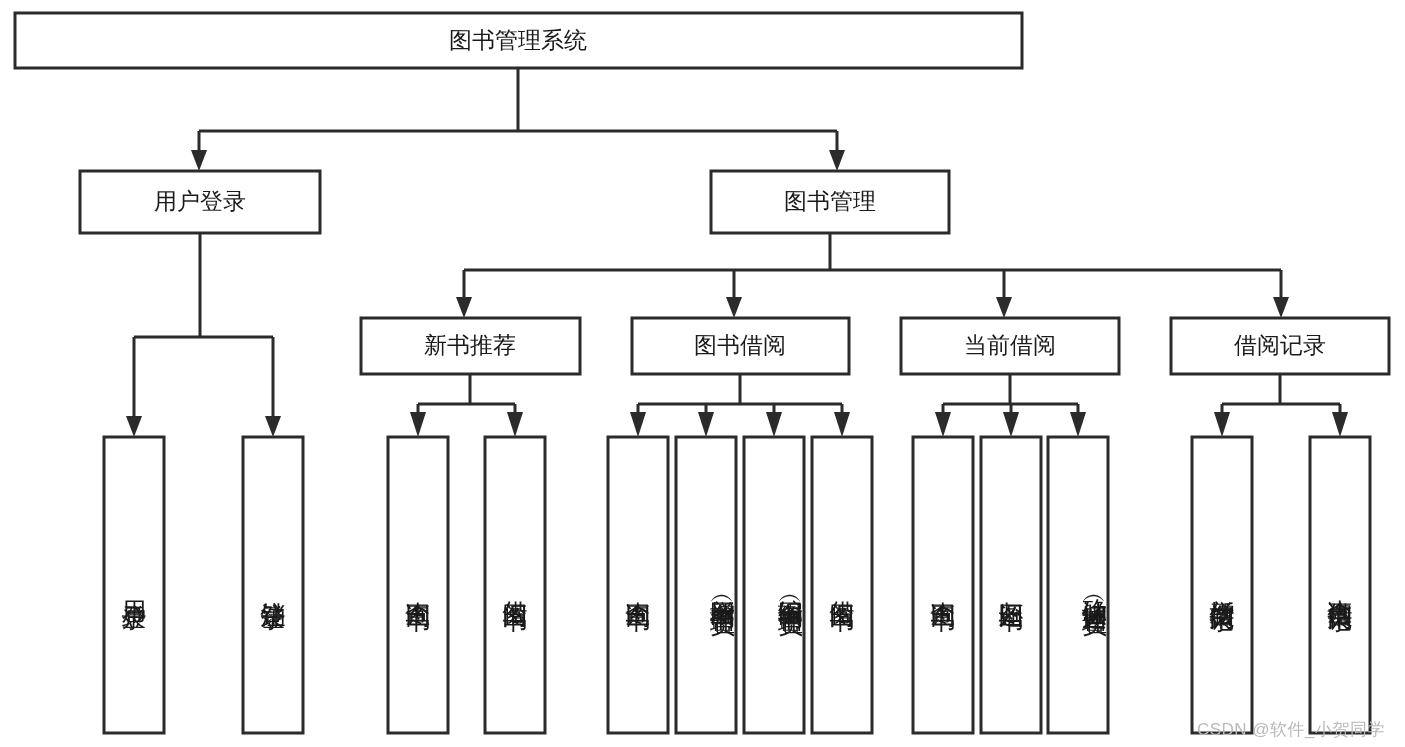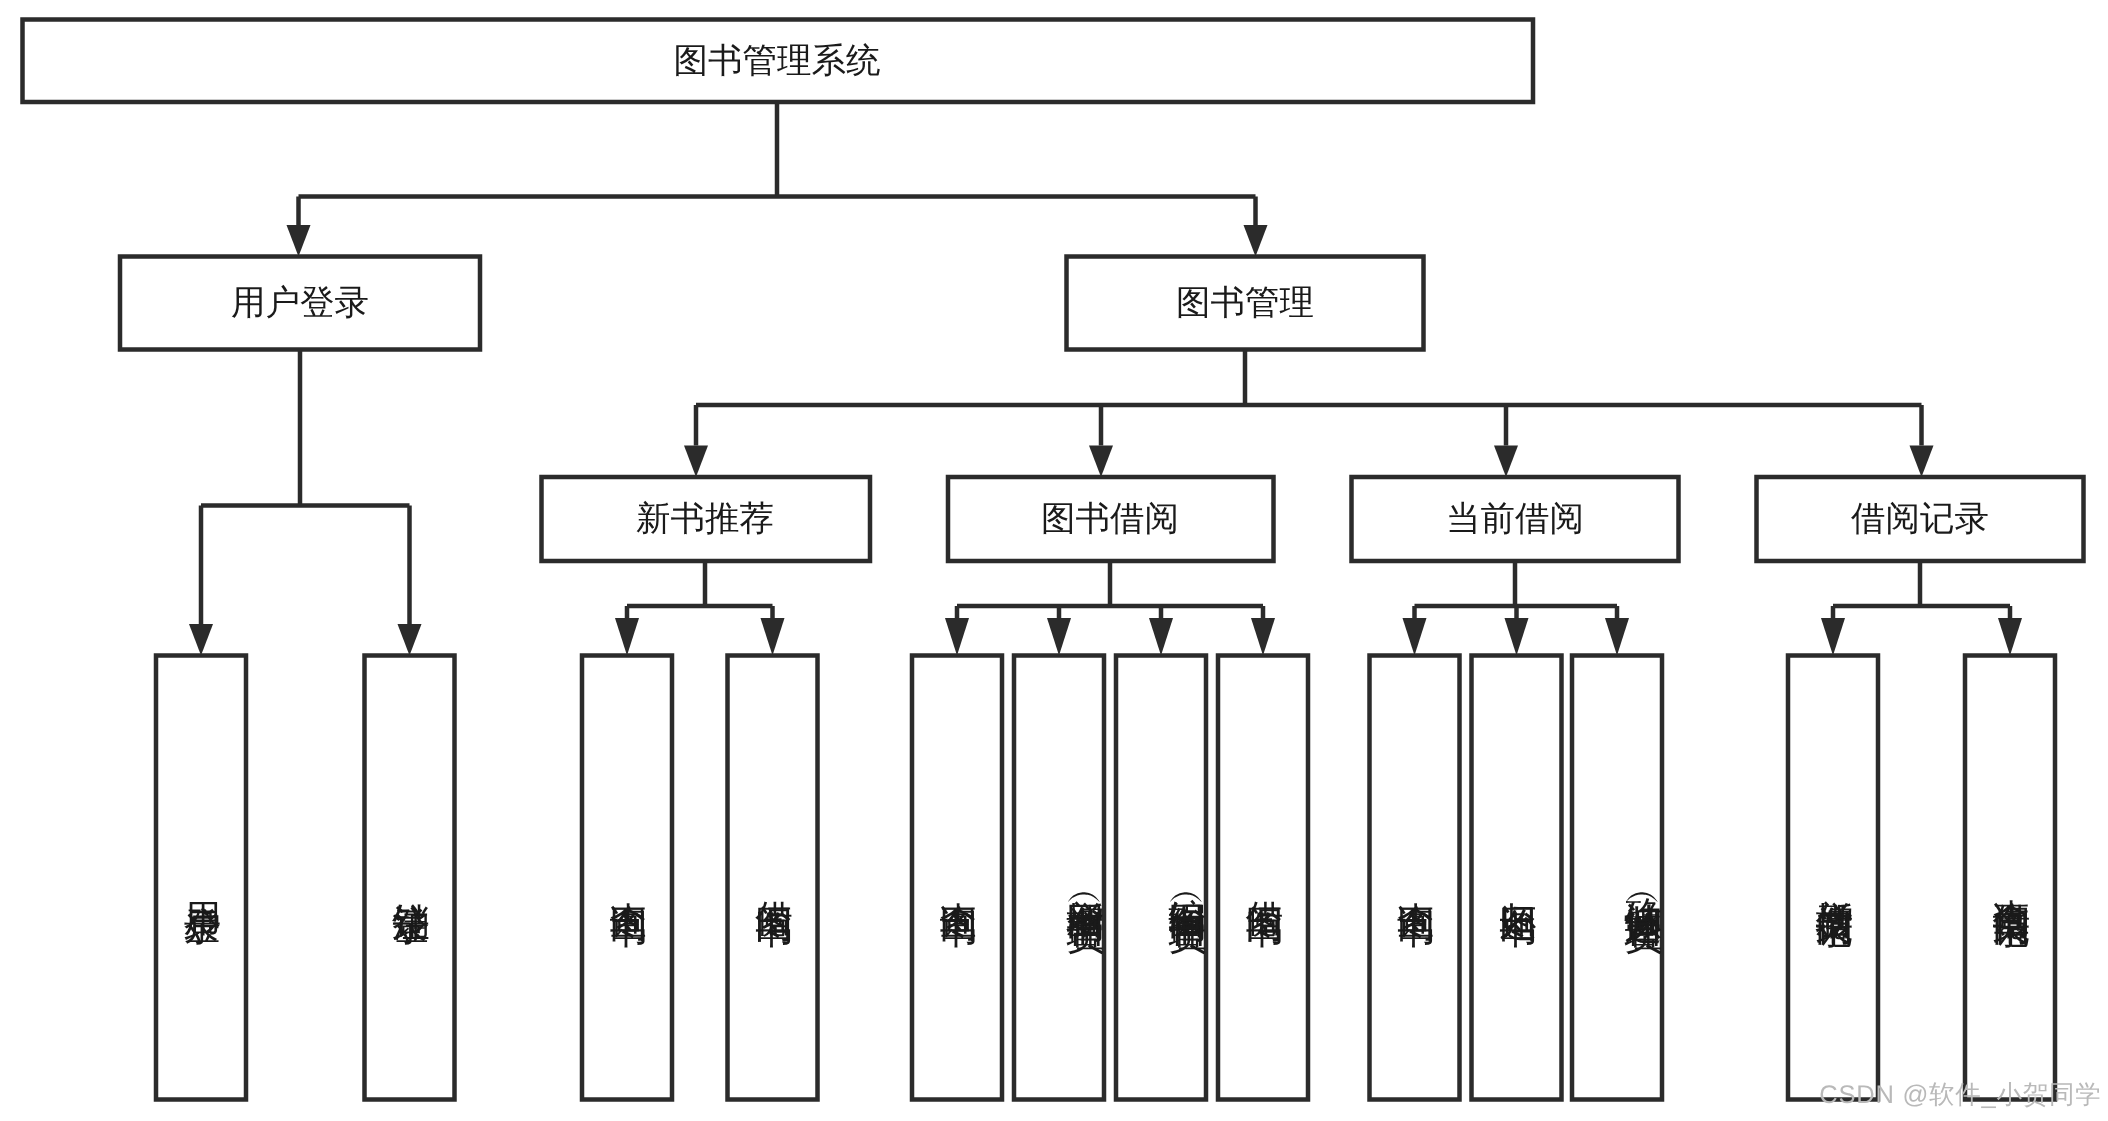--- a/index.html
+++ b/index.html
@@ -58,21 +58,21 @@
     line-height: 1.08;
     letter-spacing: 2px;
     color: #1a1a1a;
     white-space: nowrap;
     text-align: center;
     pointer-events: none;
     user-select: none;
   }
   .watermark {
     position: absolute;
-    right: 4px;
+    right: 20px;
     bottom: 6px;
     font-family: "Liberation Sans", "DejaVu Sans", sans-serif;
     font-size: 17px;
     color: #b9b9b9;
     letter-spacing: 0.5px;
     white-space: nowrap;
   }
 </style>
 </head>
 <body>

